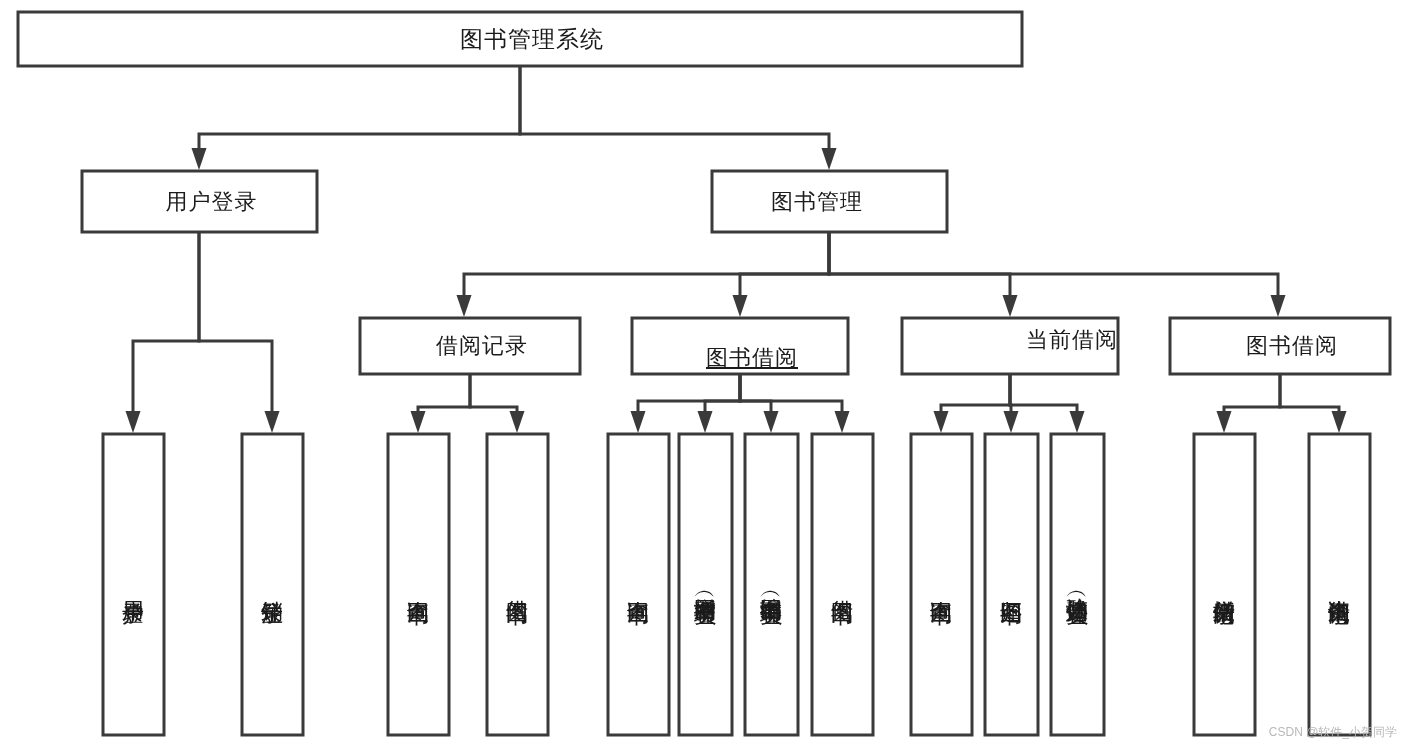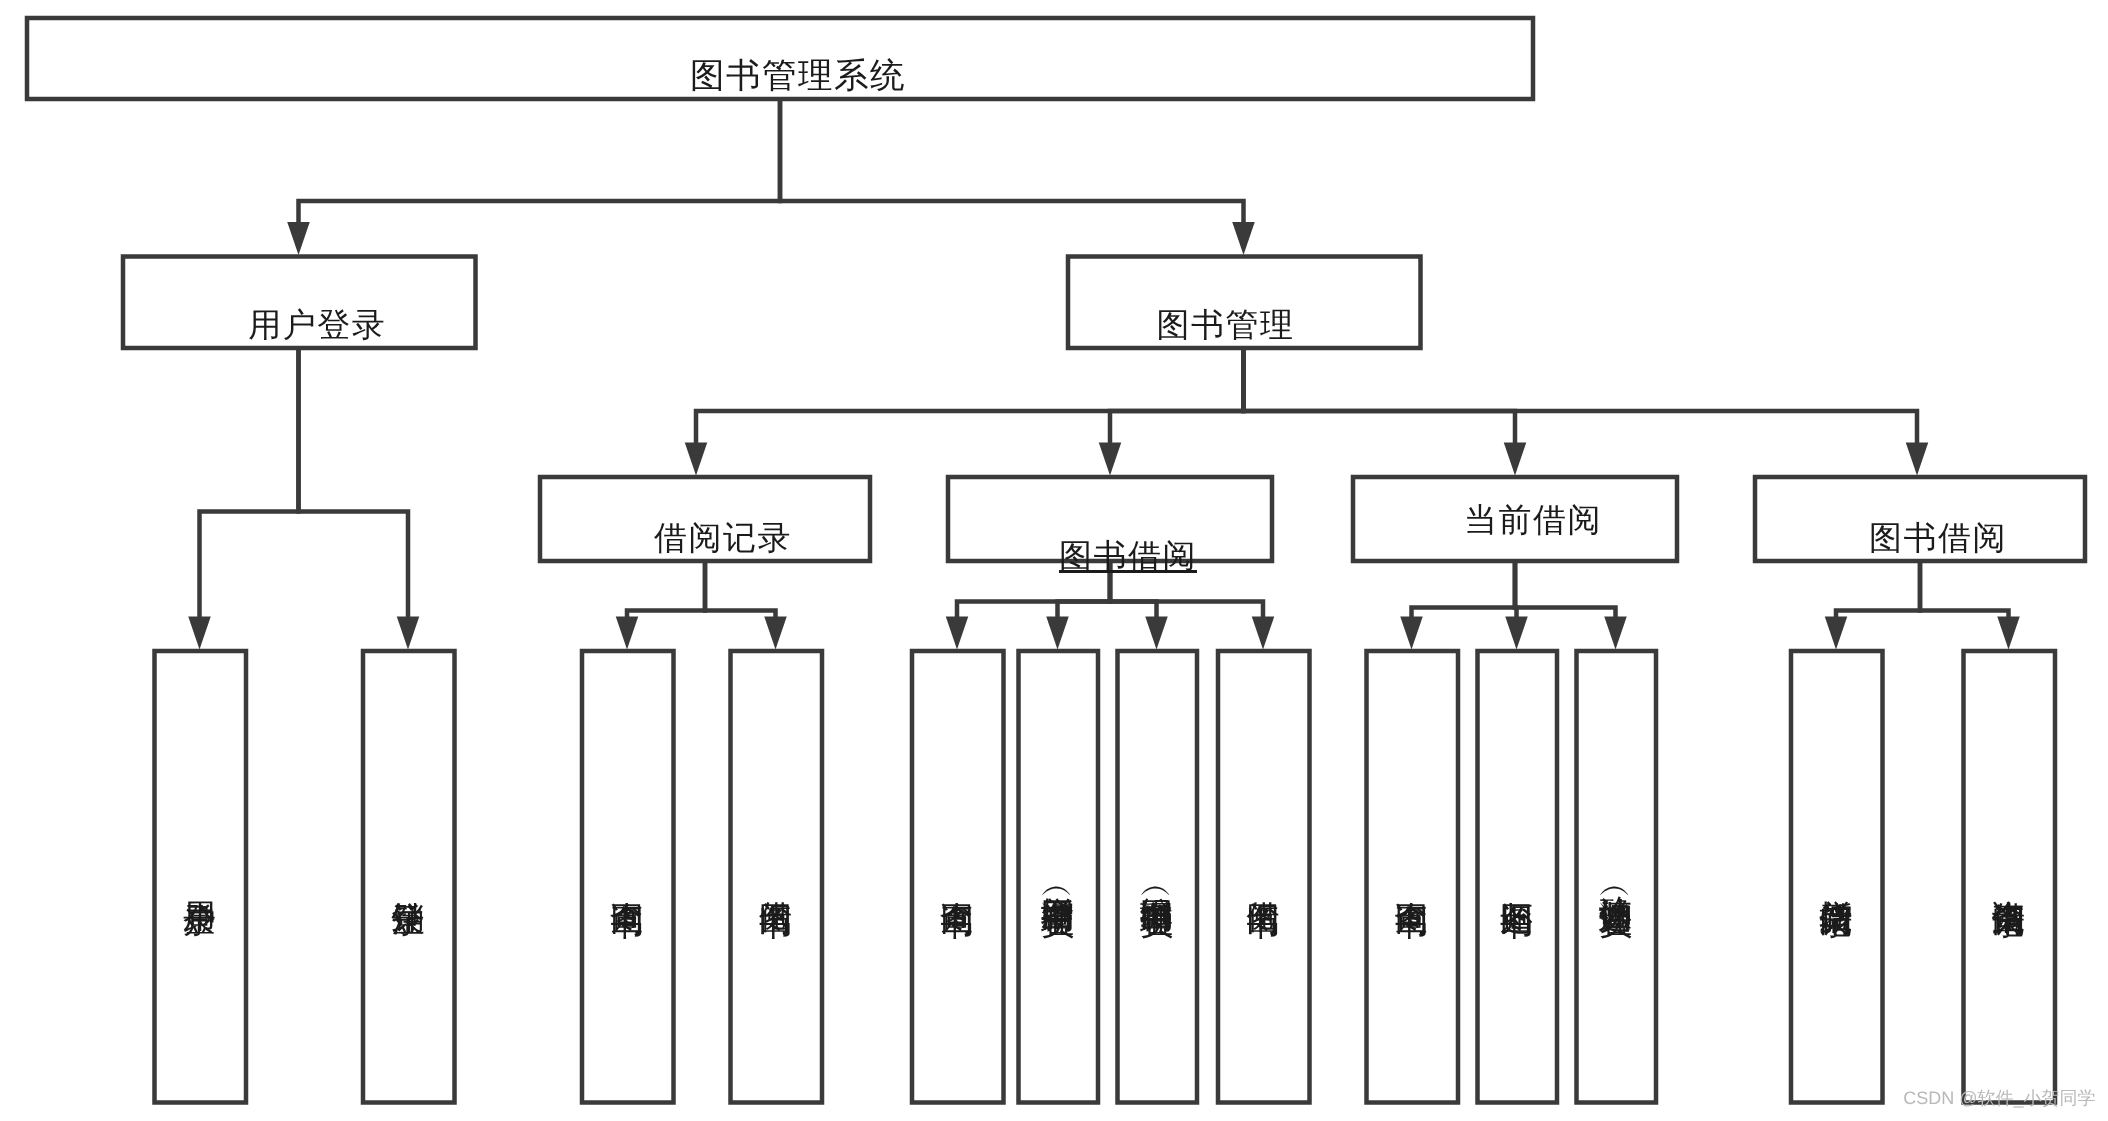--- a/index.html
+++ b/index.html
@@ -37,21 +37,21 @@
     font-family:"Liberation Sans","DejaVu Sans",sans-serif;
     font-size:22px;
     line-height:1.05;
     color:#1b1b1b;
     white-space:nowrap;
     letter-spacing:1px;
   }
   .hlabel-wrap{
     position:absolute;
     display:flex;
-    align-items:flex-end;
+    align-items:center;
     justify-content:center;
     pointer-events:none;
     padding-left:12px;
   }
   .hlabel-text{
     font-family:"Liberation Sans","DejaVu Sans",sans-serif;
     font-size:22px;
     color:#1b1b1b;
     white-space:nowrap;
     letter-spacing:1px;
@@ -183,21 +183,21 @@
       </div>
       <div class="hlabel-wrap" style="left: 712px; top: 171px; width: 186px; height: 61px;">
         <span class="hlabel-text">图书管理</span>
       </div>
       <div class="hlabel-wrap" style="left: 360px; top: 318px; width: 220px; height: 56px;">
         <span class="hlabel-text">借阅记录</span>
       </div>
       <div class="hlabel-wrap" style="left: 632px; top: 330px; width: 216px; height: 56px; text-decoration: underline;">
         <span class="hlabel-text">图书借阅</span>
       </div>
-      <div class="hlabel-wrap" style="left: 902px; top: 318px; width: 216px; height: 44px;">
+      <div class="hlabel-wrap" style="left: 952px; top: 318px; width: 216px; height: 44px;">
         <span class="hlabel-text">当前借阅</span>
       </div>
       <div class="hlabel-wrap" style="left: 1170px; top: 318px; width: 220px; height: 56px;">
         <span class="hlabel-text">图书借阅</span>
       </div>
       <div class="vlabel-wrap" style="left: 103px; top: 434px; width: 61px; height: 301px; align-items: center;">
         <span class="vlabel-text">用户登录</span>
       </div>
       <div class="vlabel-wrap" style="left: 242px; top: 434px; width: 61px; height: 301px; align-items: center;">
         <span class="vlabel-text">注销登录</span>

